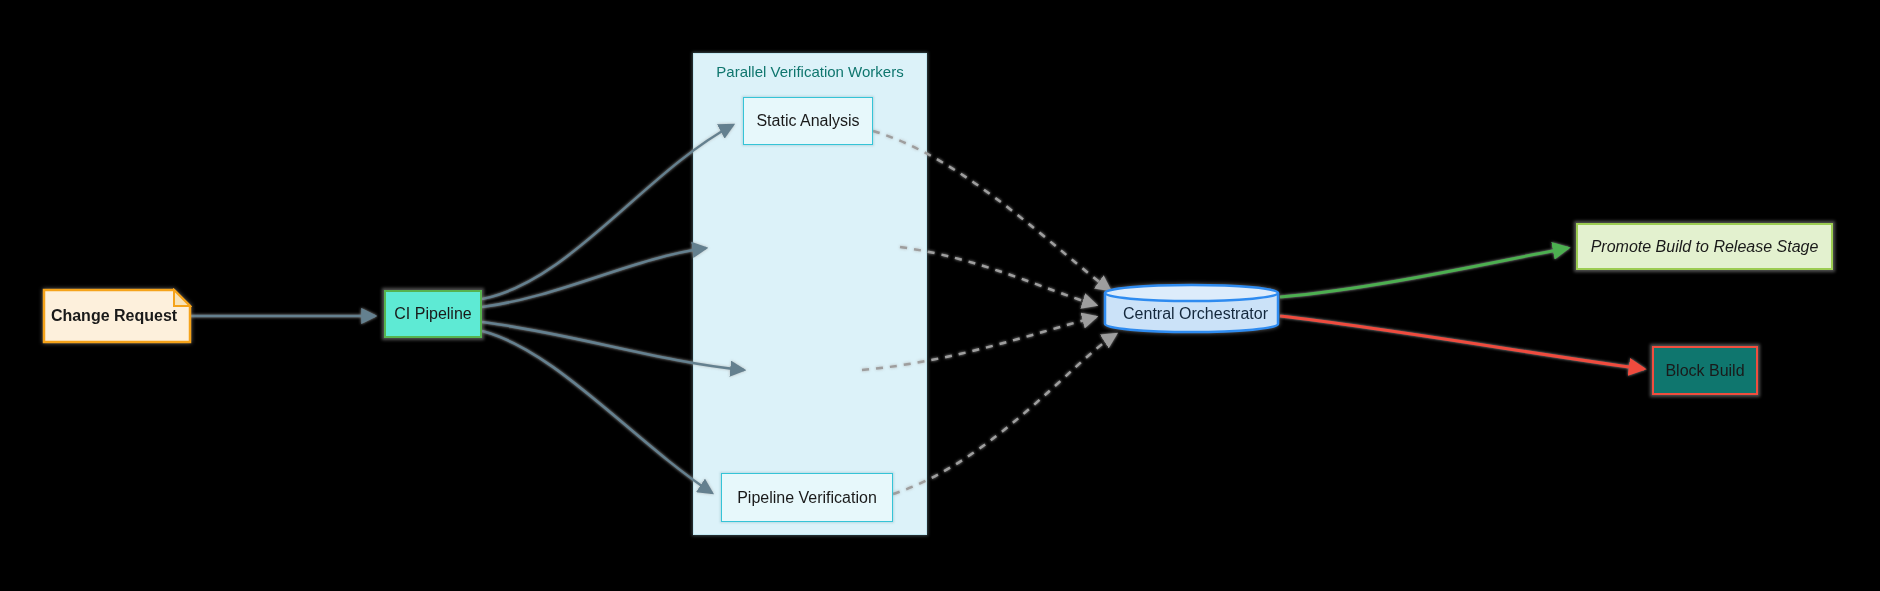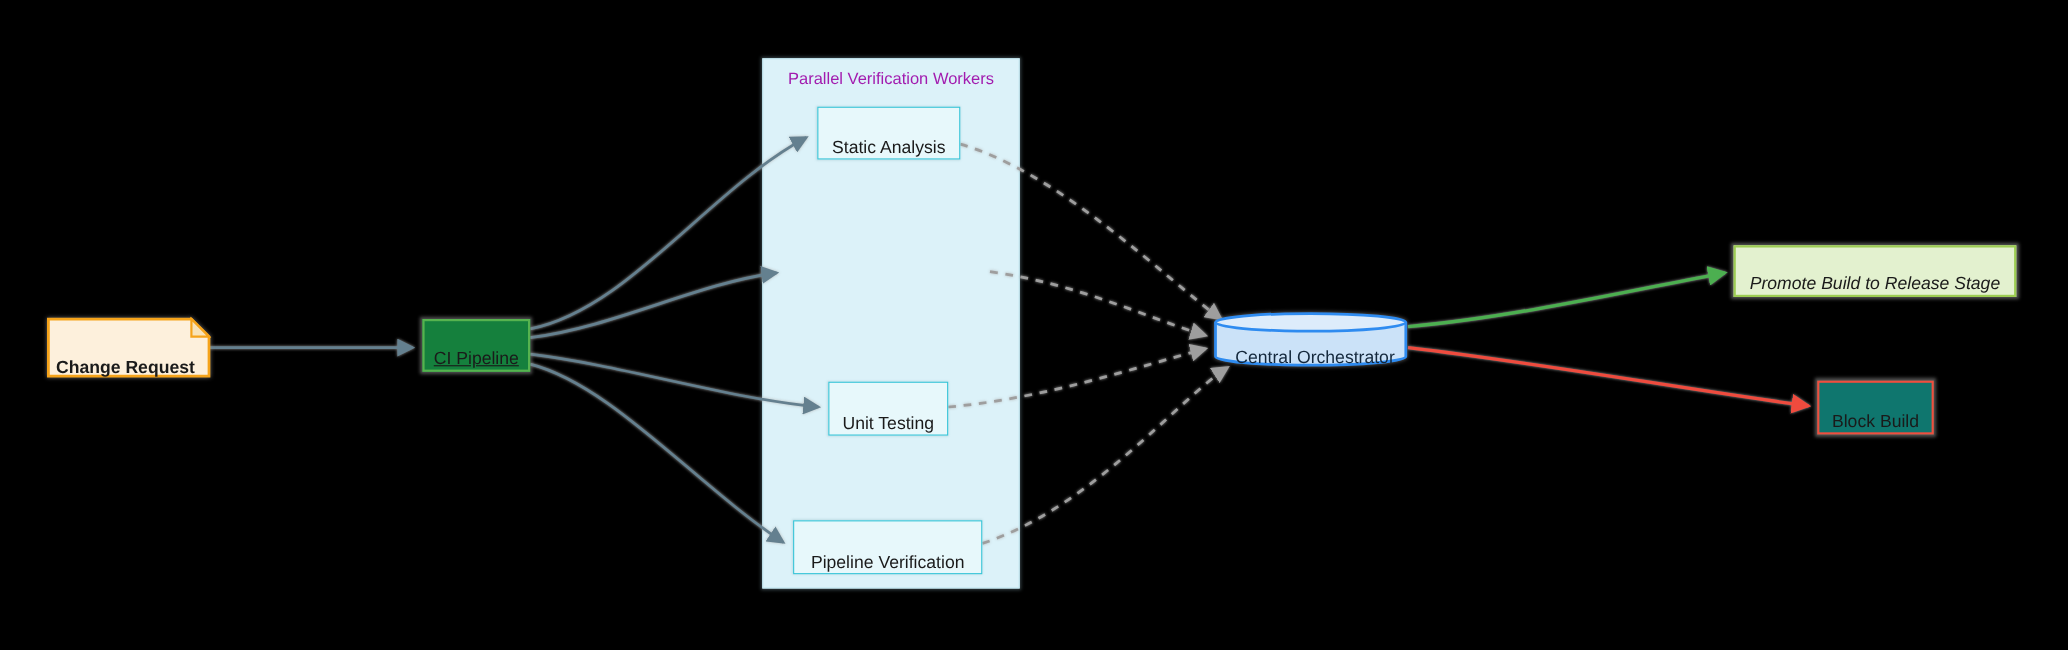--- a/index.html
+++ b/index.html
@@ -1,38 +1,38 @@
 <!DOCTYPE html>
 <html><head>
 <meta charset="utf-8">
 <style>
   html,body { margin:0; padding:0; background:#000; }
   #canvas {
     position:relative; width:1880px; height:591px; background:#000000;
     font-family:"Liberation Sans", sans-serif; overflow:hidden;
   }
   .node {
-    position:absolute; display:flex; align-items:flex-end; justify-content:center;
+    position:absolute; display:flex; align-items:center; justify-content:center;
     box-sizing:border-box; font-size:16px; color:#1a1a1a; text-align:center;
     white-space:nowrap; z-index:3;
   }
   .rect { border:2px solid; box-shadow:0 0 3px 2px rgba(150,150,150,0.55); }
-  .ci        { background:#15803d; border-color:#56b34f;text-decoration:underline; }
+  .ci        { background:#5eead4; border-color:#56b34f; }
   .worker    { background:#e7f8fb; border-color:#35c4d7; border-width:1.5px;
                box-shadow:0 0 2px 1px rgba(120,170,180,0.35); }
   .promote   { background:#e3f1cf; border-color:#9ccc52;font-style:italic; }
   .block     { background:#0f766e; border-color:#f04e3e; }
   .subgraph {
     position:absolute; left:693px; top:53px; width:234px; height:482px;
     background:#dcf2f9; border:1.5px solid #c2e8f2; box-sizing:border-box;
     box-shadow:0 0 3px 1px rgba(140,170,180,0.4); z-index:1;
   }
   .subgraph-title {
     position:absolute; top:9px; left:0; width:100%; text-align:center;
-    font-size:15px; color:#a21caf;
+    font-size:15px; color:#0f766e;
   }
   .shape-node { background:transparent; border:none; }
   .shape-node > svg { position:absolute; left:0; top:0;
     filter:drop-shadow(0 0 2px rgba(150,150,150,0.7)); }
   .shape-node > .shape-label { position:relative; z-index:2; }
   .cyl-label { padding-top:9px; color:#14283c; }
   .note-label { padding-right:6px; }
   #edges { position:absolute; left:0; top:0; z-index:2;
     filter:drop-shadow(0 0 1.5px rgba(175,175,175,0.85)); }
   #edges path.edge { fill:none; }
@@ -88,23 +88,20 @@
     <span class="shape-label note-label">Change Request</span>
   </div>
 
   <div class="node rect ci" style="left:384px; top:290px; width:98px; height:48px;">
     <span>CI Pipeline</span>
   </div>
 
   <div class="node rect worker" style="left:743px; top:97px; width:130px; height:48px;">
     <span>Static Analysis</span>
   </div>
-  <div class="node rect worker" style="left:753px; top:347px; width:109px; height:49px;">
-    <span>Unit Testing</span>
-  </div>
   <div class="node rect worker" style="left:721px; top:473px; width:172px; height:49px;">
     <span>Pipeline Verification</span>
   </div>
 
   <div class="node shape-node" style="left:1103px; top:283px; width:185px; height:52px;">
     <svg width="177" height="52" viewBox="0 0 177 52">
       <path d="M2,10 V41 A86.5,8 0 0 0 175,41 V10" fill="#cbe2f8" stroke="#2e8bf0" stroke-width="2.5"></path>
       <ellipse cx="88.5" cy="10" rx="86.5" ry="8" fill="#ddecfb" stroke="#2e8bf0" stroke-width="2.5"></ellipse>
     </svg>
     <span class="shape-label cyl-label">Central Orchestrator</span>

